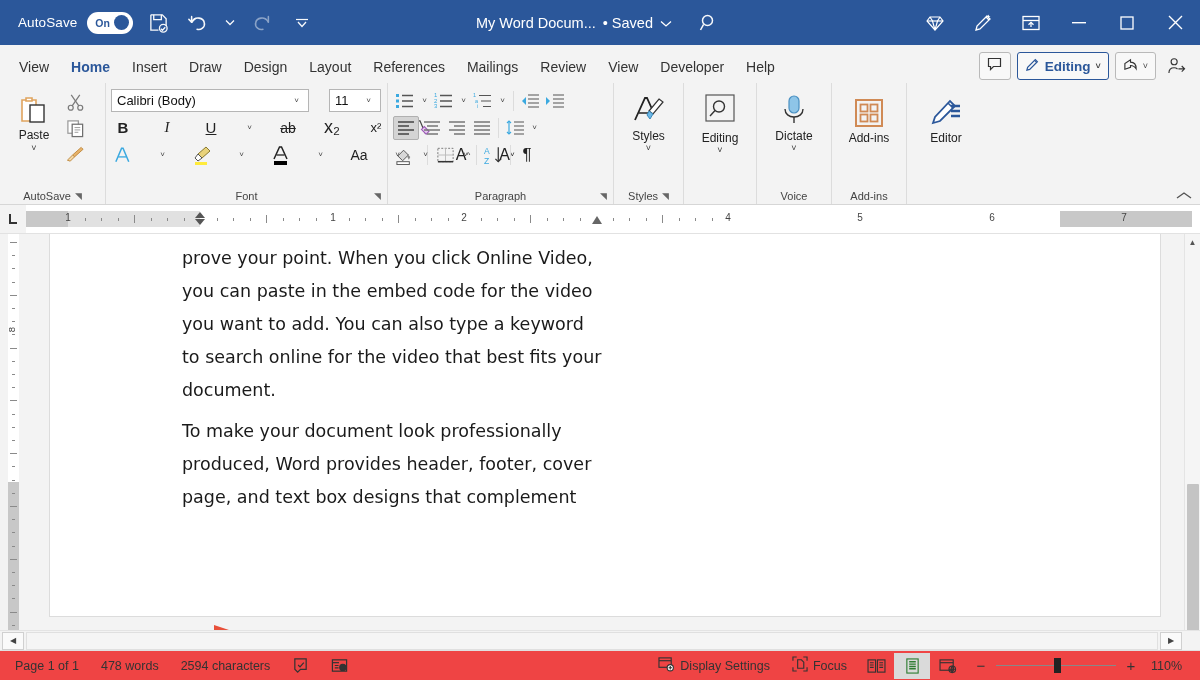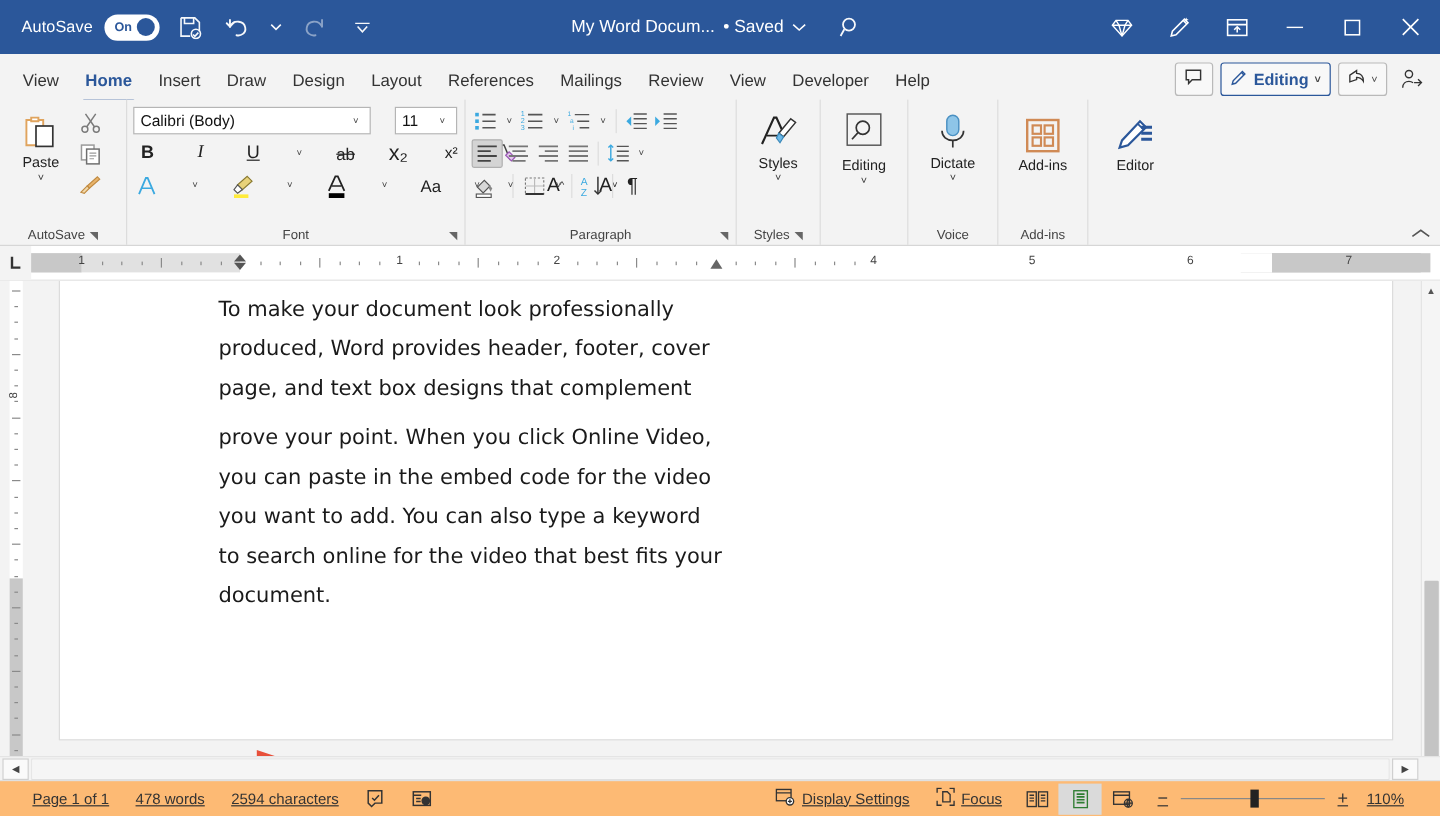--- a/index.html
+++ b/index.html
@@ -183,22 +183,22 @@
   .hs-arrow {
     width: 22px; height: 18px; border: 1px solid #d0d0d0; background: #fafafa;
     display: flex; align-items: center; justify-content: center; font-size: 8px; color: #444;
     margin: 0 2px;
   }
   .hs-track { flex: 1; height: 18px; background: #fff; border: 1px solid #e0e0e0; position: relative; }
   .hs-thumb { position: absolute; left: 0; top: 0; bottom: 0; width: 100%; background: #f5f5f5; }
 
   
   .statusbar {
-    flex: 0 0 30px; background: #fdba74; display: flex; align-items: center;
-    font-size: 12.5px; color: #333; border-top: 1px solid #e0e0e0; padding: 0 16px; text-decoration: underline;
+    flex: 0 0 30px; background: #ef4444; display: flex; align-items: center;
+    font-size: 12.5px; color: #333; border-top: 1px solid #e0e0e0; padding: 0 4px;
   }
   .st-item { padding: 0 11px; display: flex; align-items: center; gap: 5px; height: 26px; }
   .st-right { margin-left: auto; display: flex; align-items: center; }
   .view-btn {
     width: 36px; height: 26px; display: flex; align-items: center; justify-content: center;
   }
   .view-btn.active { background: #dadada; }
   .zoom-wrap { display: flex; align-items: center; gap: 8px; padding: 0 8px; }
   .zslider { width: 120px; height: 16px; position: relative; display: flex; align-items: center; }
   .zline { width: 100%; height: 1px; background: #888; }
@@ -786,22 +786,22 @@
         <span class="vr-tick" style="top: 338px; left: 12px; width: 3px; height: 1px;"></span>
         <span class="vr-tick" style="top: 351.2px; left: 12px; width: 3px; height: 1px;"></span>
         <span class="vr-tick" style="top: 364.4px; left: 12px; width: 3px; height: 1px;"></span>
         <span class="vr-tick" style="top: 377.6px; left: 10px; width: 7px; height: 1px;"></span>
         <span class="vr-tick" style="top: 390.8px; left: 12px; width: 3px; height: 1px;"></span>
       </div>
 
     <div class="page-area">
       <div class="page">
         <div class="doc-text">
+          <p class="doc-p">prove your point. When you click Online Video, you can paste in the embed code for the video you want to add. You can also type a keyword to search online for the video that best fits your document.</p>
           <p class="doc-p">To make your document look professionally produced, Word provides header, footer, cover page, and text box designs that complement</p>
-          <p class="doc-p">prove your point. When you click Online Video, you can paste in the embed code for the video you want to add. You can also type a keyword to search online for the video that best fits your document.</p>
         </div>
         <div class="arrow-ann">
           <svg width="72" height="18" viewBox="0 0 72 18">
             <path d="M0 6h46v-5l24 8-24 8v-5H0z" fill="#e8503a"></path>
           </svg>
         </div>
       </div>
     </div>
 
     <div class="vscroll">

